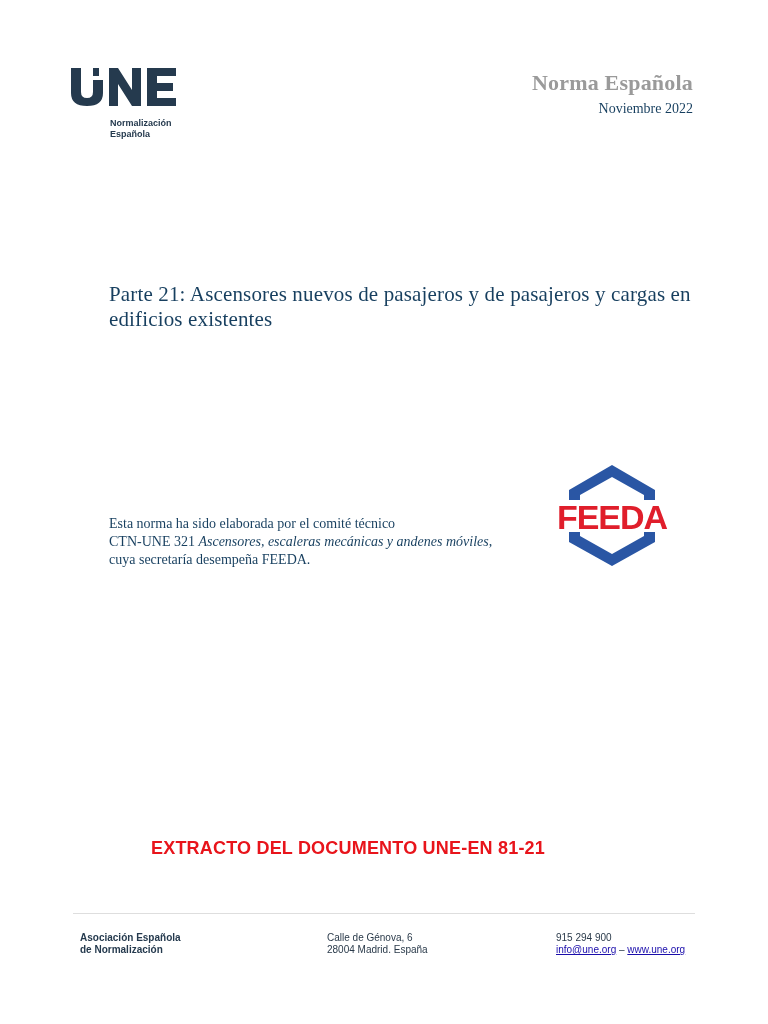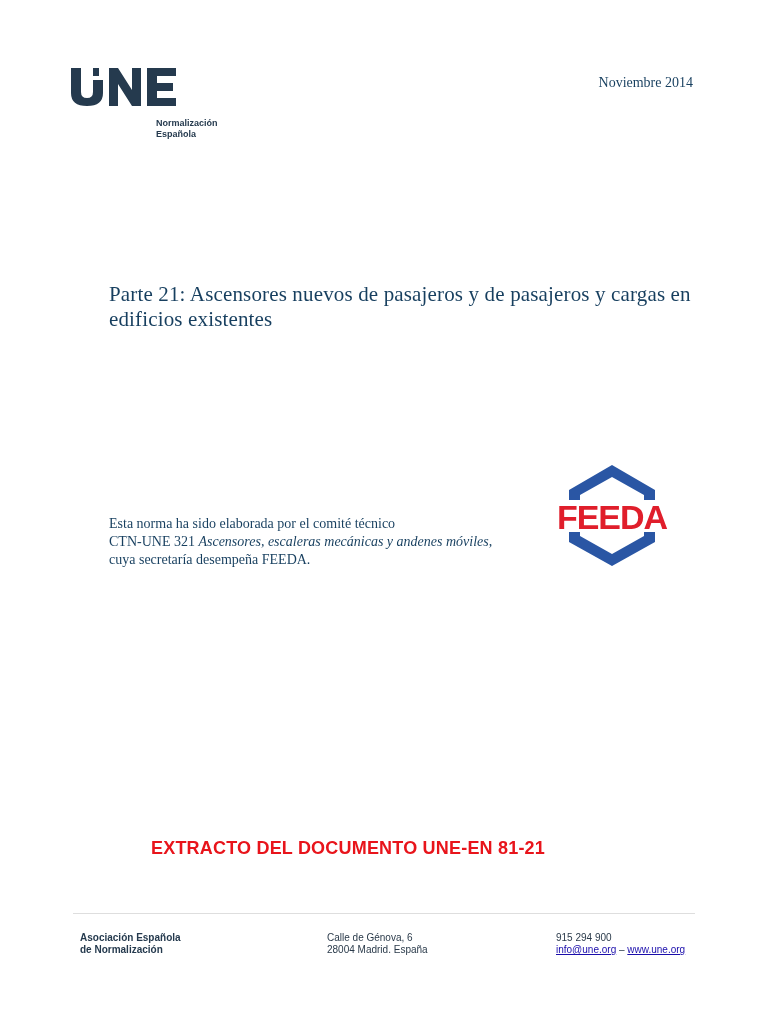--- a/index.html
+++ b/index.html
@@ -7,21 +7,21 @@
     width: 768px; height: 1024px; background: #ffffff; position: relative; overflow: hidden;
     font-family: "DejaVu Serif", serif;
   }
   .abs { position: absolute; }
   
   #une-logo { left: 71px; top: 66px; width: 108px; height: 80px; }
   #une-logo svg { display: block; }
   .une-sub {
     position: absolute; left: 39px; top: 52px;
     font-family: "Liberation Sans", sans-serif; font-weight: bold;
-    font-size: 9px; line-height: 11px; color: #253a4e; margin-left: 46px;
+    font-size: 9px; line-height: 11px; color: #253a4e;
   }
   
   #header-right { right: 75px; top: 70px; text-align: right; }
   .norma-label {
     font-family: "Liberation Serif", serif; font-weight: bold;
     font-size: 22px; color: #9a9a9a; line-height: 26px; letter-spacing: 0.2px;
   }
   .norma-code {
     font-family: "Liberation Serif", serif; font-weight: bold;
     font-size: 24px; color: #173f5f; line-height: 28px; letter-spacing: 0.3px;
@@ -76,21 +76,22 @@
       <path d="M76 2 H105 V10 H86 V17 H102 V25 H86 V32 H105 V40 H76 Z"></path>
     </g>
   </svg>
   <div class="une-sub">
     <div>Normalización</div>
     <div>Española</div>
   </div>
 </div>
 
 <div id="header-right" class="abs">
-  <div class="norma-date">Noviembre 2014</div>
+  <div class="norma-label">Norma Española</div>
+  <div class="norma-date">Noviembre 2022</div>
 </div>
 
 <div id="titles" class="abs">
   <p class="title-line">Parte 21: Ascensores nuevos de pasajeros y de pasajeros y cargas en edificios existentes</p>
 </div>
 
 <div id="committee" class="abs">
   <span>Esta norma ha sido elaborada por el comité técnico</span><br>
   <span>CTN-UNE 321 </span><em>Ascensores, escaleras mecánicas y andenes móviles</em><span>, cuya secretaría desempeña FEEDA.</span>
 </div>

